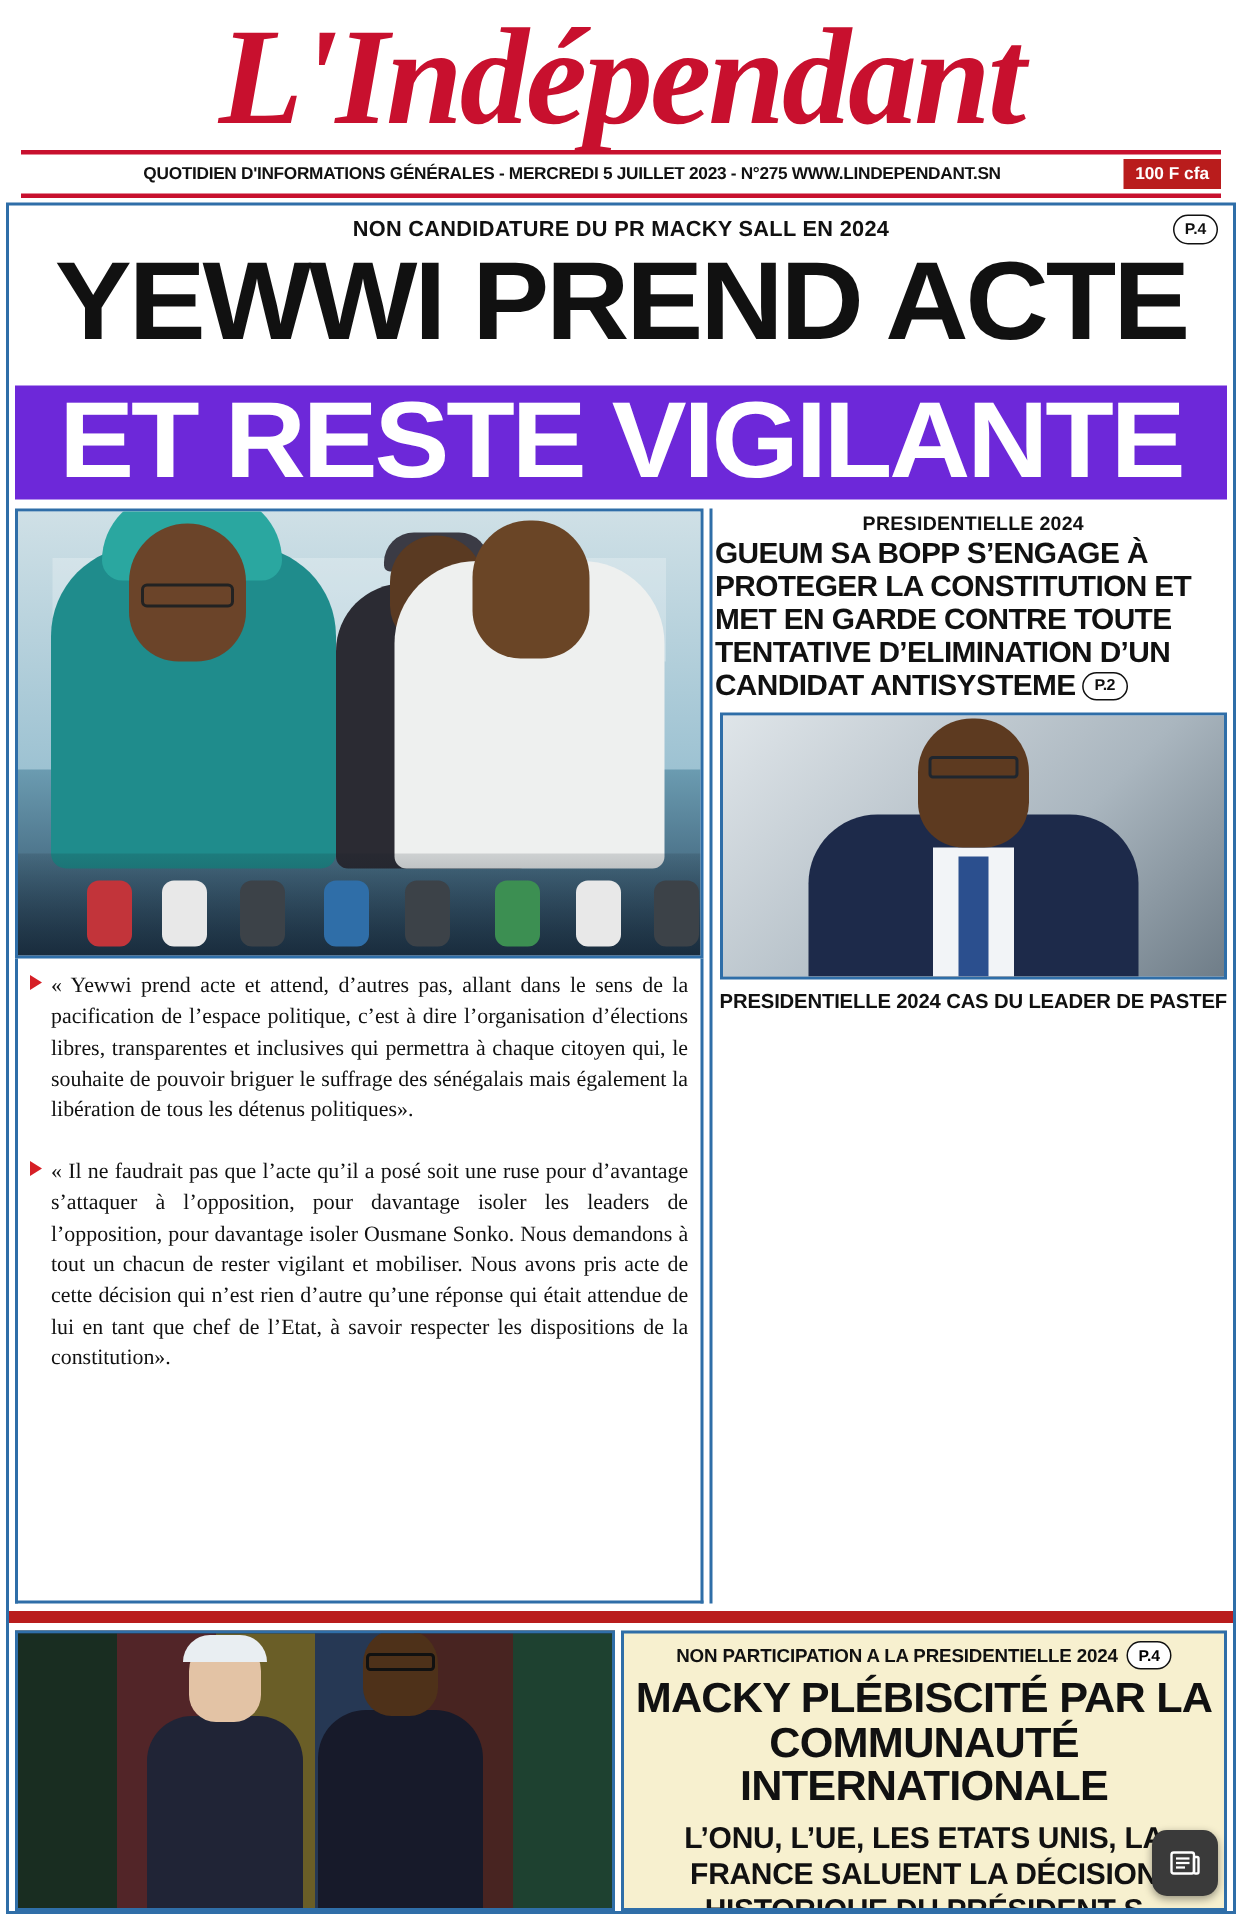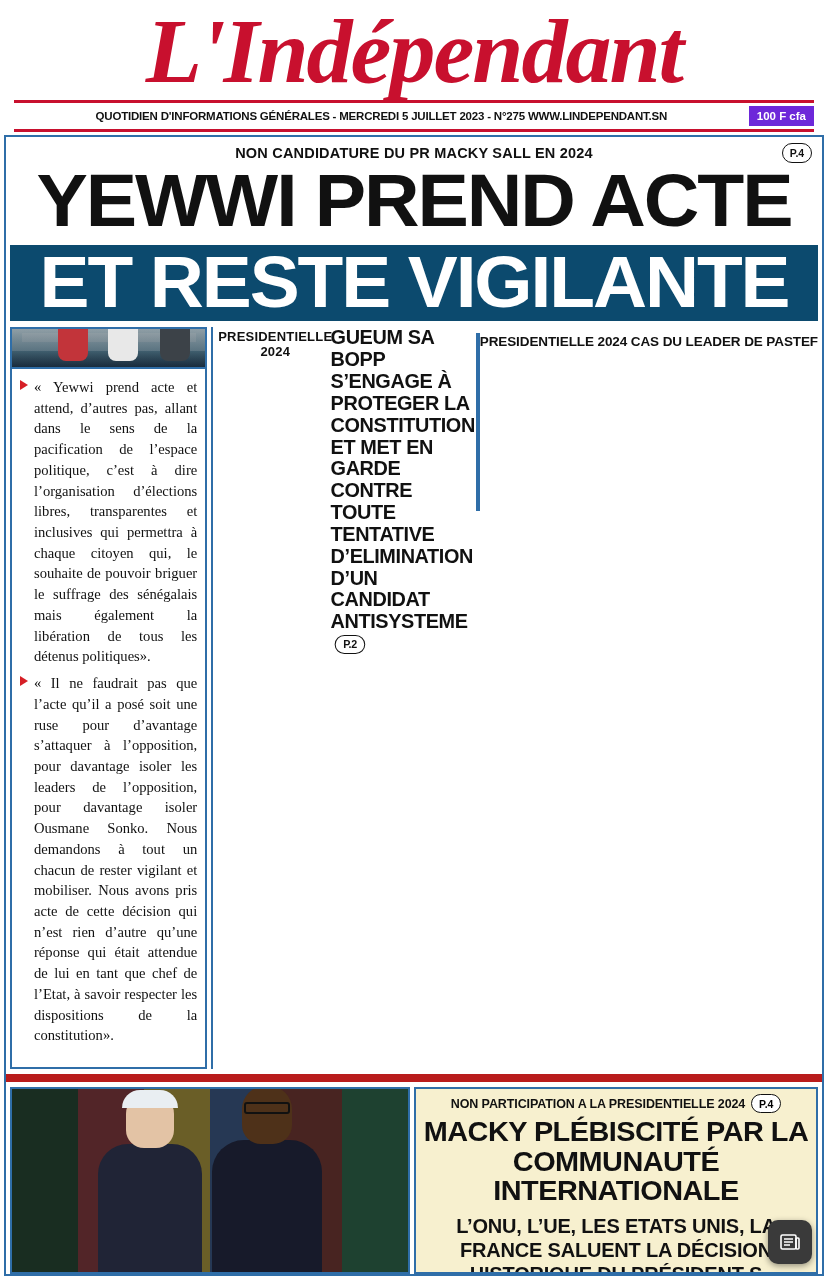--- a/index.html
+++ b/index.html
@@ -48,21 +48,21 @@
     font-size: 11.5px;
     font-weight: bold;
     letter-spacing: -0.2px;
     color: #111;
     display: flex;
     align-items: center;
     justify-content: center;
     white-space: nowrap;
   }
   .subhead-price {
-    background: #6d28d9;
+    background: #b91c1c;
     color: #fff;
     font-size: 11.5px;
     font-weight: bold;
     padding: 2px 8px;
     display: flex;
     align-items: center;
     white-space: nowrap;
   }
   .subhead-rule {
     height: 3px;
@@ -114,22 +114,22 @@
     font-size: 74px;
     line-height: 0.92;
     letter-spacing: -2px;
     text-align: center;
     color: #111;
     transform: scaleX(1.04);
     padding: 2px 0 6px 0;
     white-space: nowrap;
   }
   .headline-2-band {
-    background: #0c4a6e;
-    margin: 4px 4px 6px 4px;
+    background: #6d28d9;
+    margin: 16px 4px 6px 4px;
     padding: 4px 0 6px 0;
   }
   .headline-2 {
     font-weight: bold;
     font-size: 72px;
     line-height: 0.92;
     letter-spacing: -2px;
     text-align: center;
     color: #ffffff;
     transform: scaleX(1.04);
@@ -138,21 +138,21 @@
 
   
   .mid {
     display: flex;
     gap: 4px;
     padding: 0 4px;
     flex: 1;
     min-height: 0;
   }
   .col-left { width: 496px; display: flex; flex-direction: column; }
-  .col-right { flex: 1; display: flex; border-left: 2px solid #2f6ea8; padding-left: 5px;}
+  .col-right { flex: 1; display: flex; flex-direction: column; border-left: 2px solid #2f6ea8; padding-left: 5px;}
 
   
   .lead-photo {
     position: relative;
     height: 300px;
     border: 2px solid #2f6ea8;
     overflow: hidden;
     background: linear-gradient(180deg,#b9d6e2 0%, #7fb5c9 45%, #2c4a63 100%);
   }
   .lp-wall {
@@ -212,21 +212,21 @@
   .mic.green { background:#3c8f52; }
   .mic.white { background:#e8e8e8; }
 
   
   .quote-block {
     border: 2px solid #2f6ea8;
     border-top: none;
     padding: 8px 8px 6px 8px;
     flex: 1;
   }
-  .para { position: relative; padding-left: 14px; margin-bottom: 6px; }
+  .para { position: relative; padding-left: 14px; margin-bottom: 20px; }
   .para:last-child { margin-bottom: 15px; }
   .para .arrow {
     position: absolute; left: 0; top: 3px;
     width: 0; height: 0;
     border-left: 8px solid #d61f26;
     border-top: 5px solid transparent;
     border-bottom: 5px solid transparent;
   }
   .para p {
     font-family: "Liberation Serif", serif;

